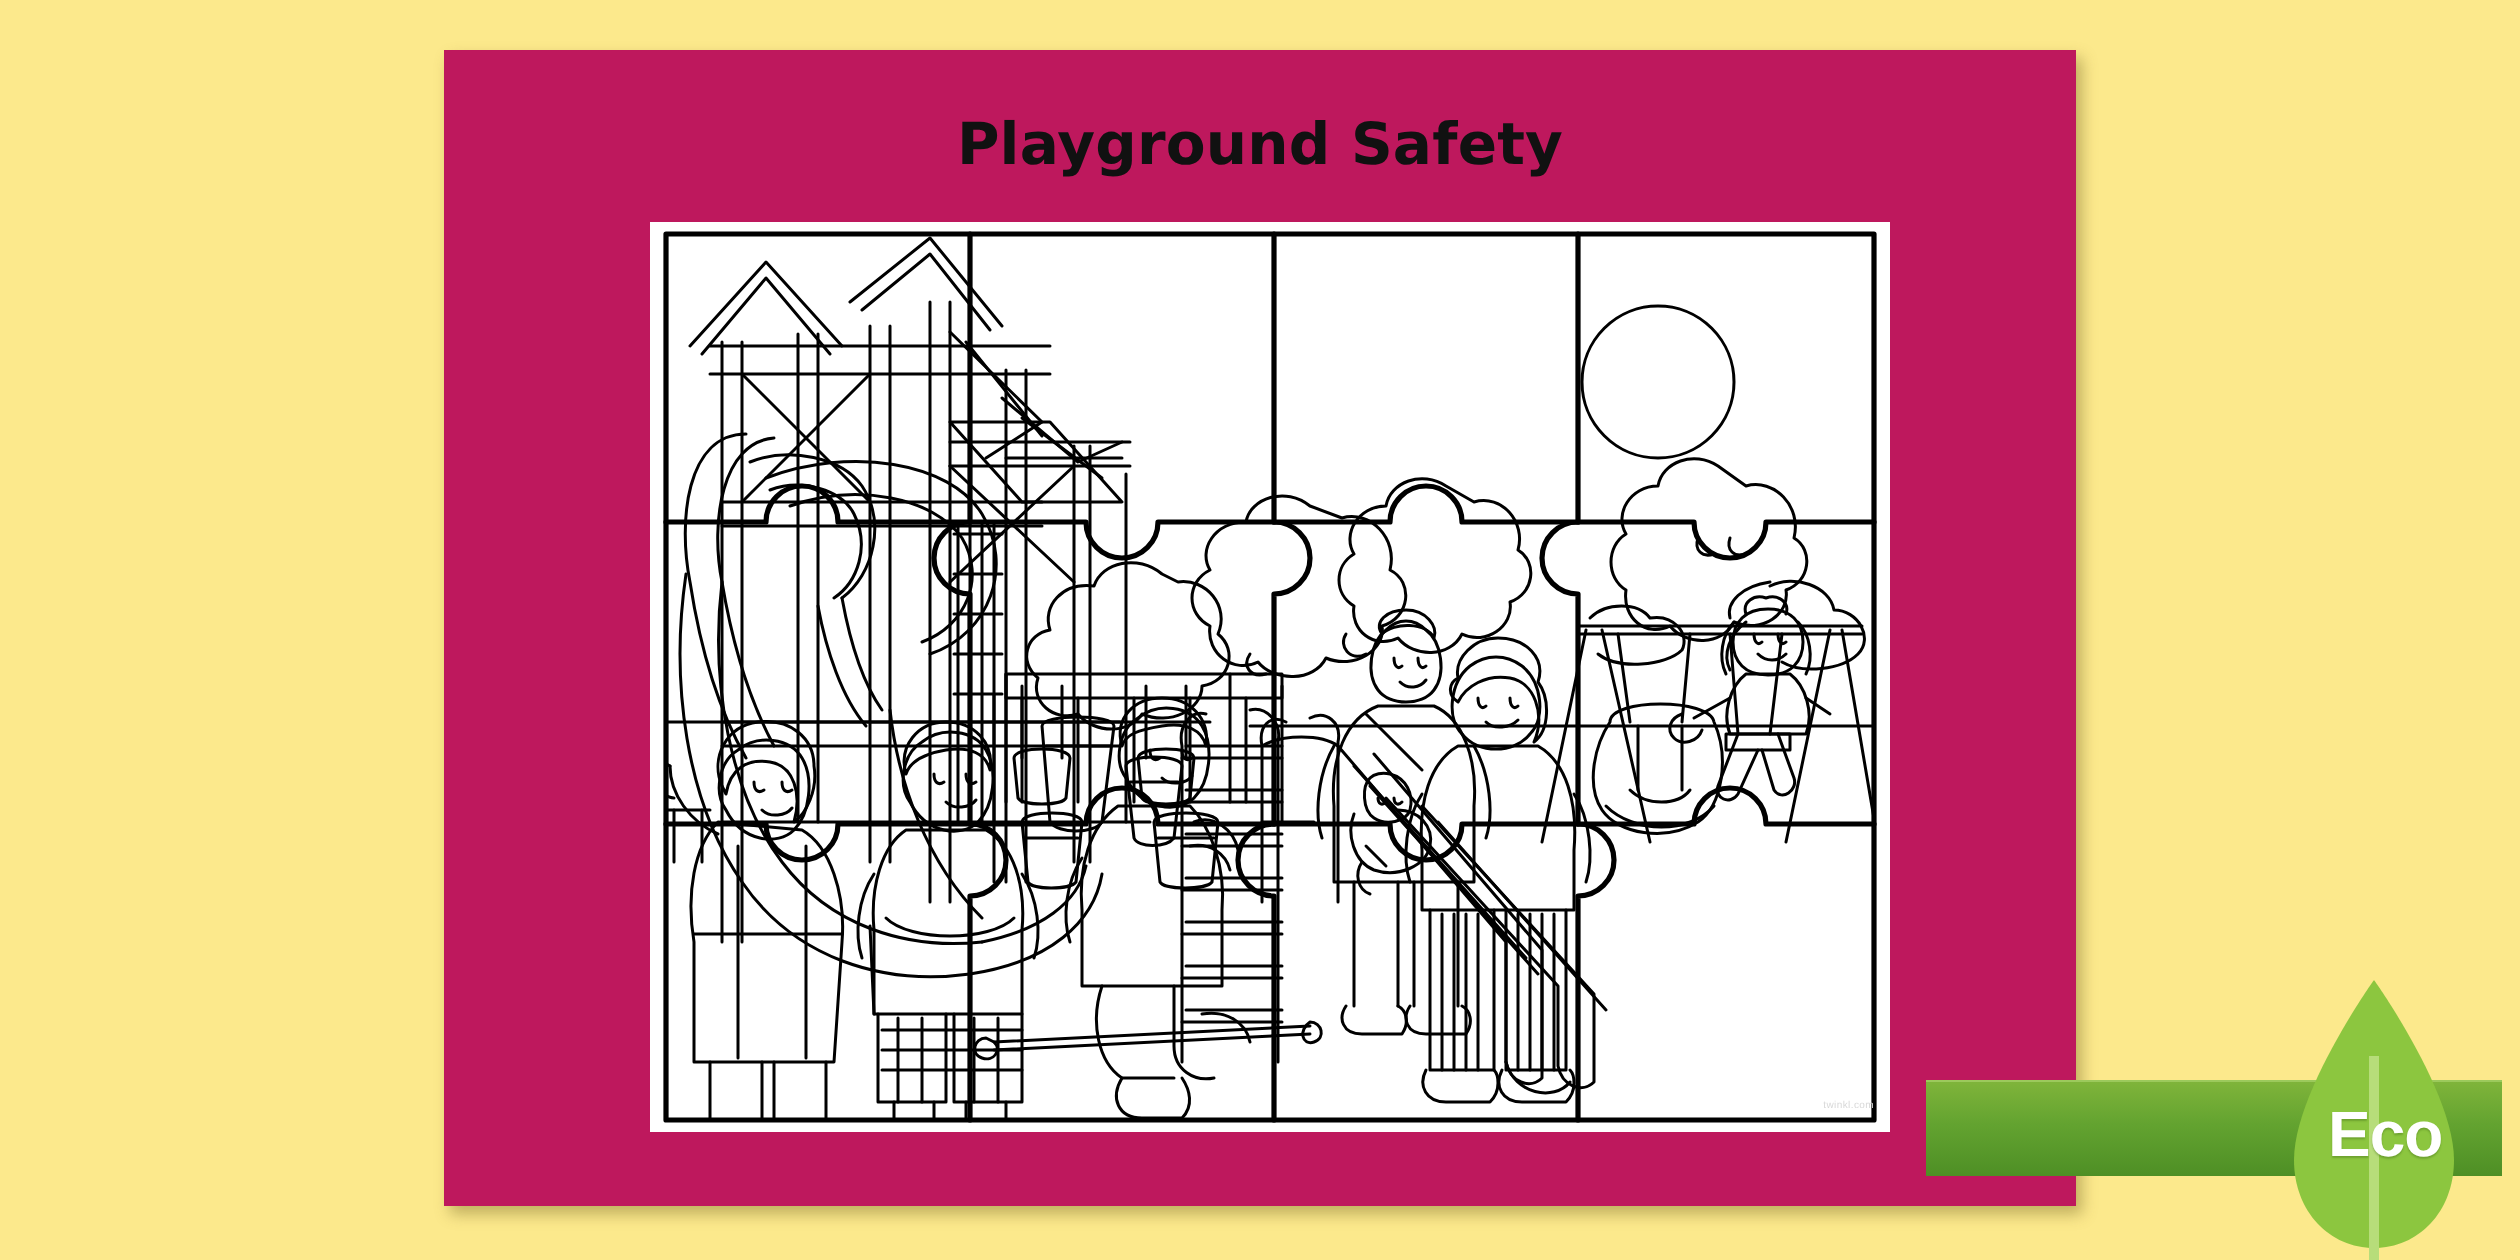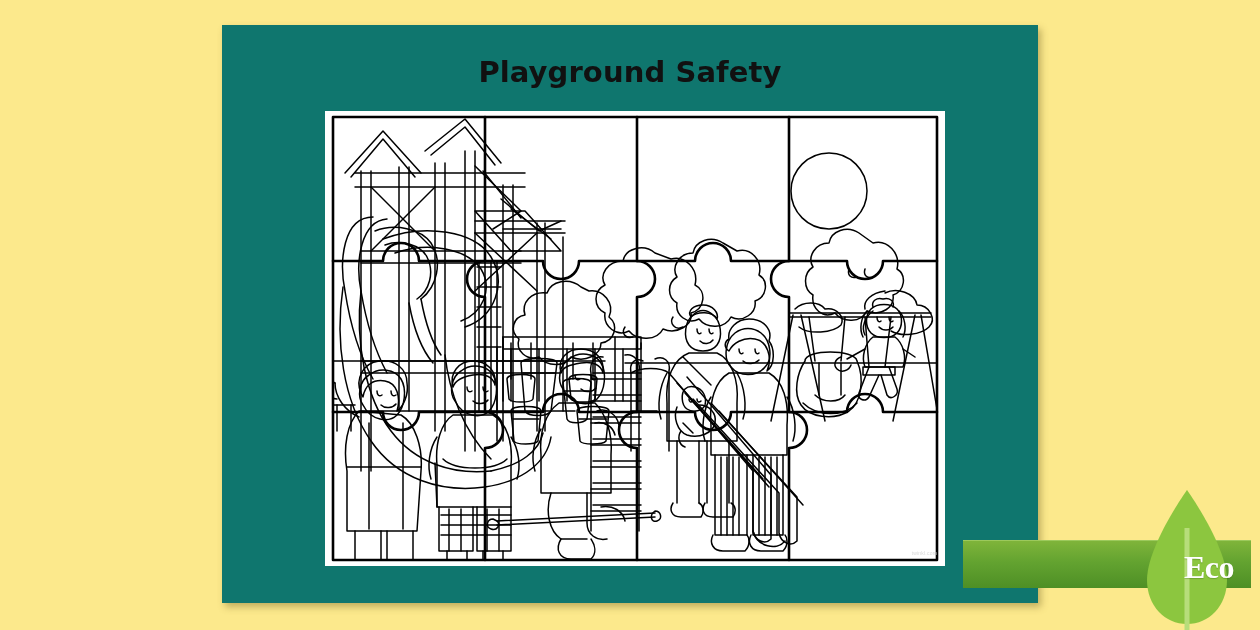--- a/index.html
+++ b/index.html
@@ -15,21 +15,21 @@
     position: relative;
   }
 
   
   .page {
     position: absolute;
     left: 222px;
     top: 25px;
     width: 816px;
     height: 578px;
-    background: #0f766e;
+    background: #be185d;
     box-shadow: 3px 4px 7px rgba(120, 104, 40, 0.45);
   }
 
   .page-title {
     position: absolute;
     left: 0;
     top: 30px;
     width: 100%;
     text-align: center;
     font-size: 29px;
@@ -90,26 +90,26 @@
   .eco-leaf {
     position: absolute;
     left: 182px;
     top: -42px;
     width: 84px;
     height: 148px;
   }
   .eco-leaf svg { display: block; }
   .eco-eco-label {
     position: absolute;
-    left: 221px;
+    left: 201px;
     top: 19px;
     font-size: 32px;
     font-weight: bold;
     color: #ffffff;
-    font-family: Liberation Serif, serif;
+    font-family: Liberation Sans, sans-serif;
     letter-spacing: -0.5px;
     text-shadow: 0 1px 1px rgba(40,80,10,0.30);
   }
 </style>
 </head>
 <body style="background: rgb(252, 233, 140);">
 
 <div></div>
 
 <div class="page">

